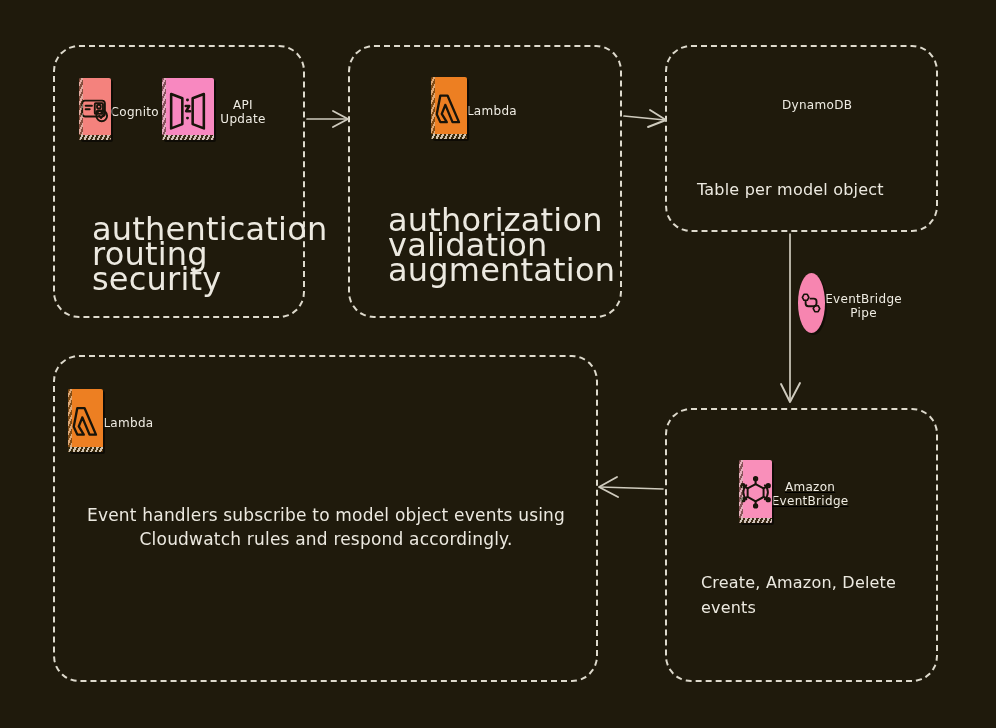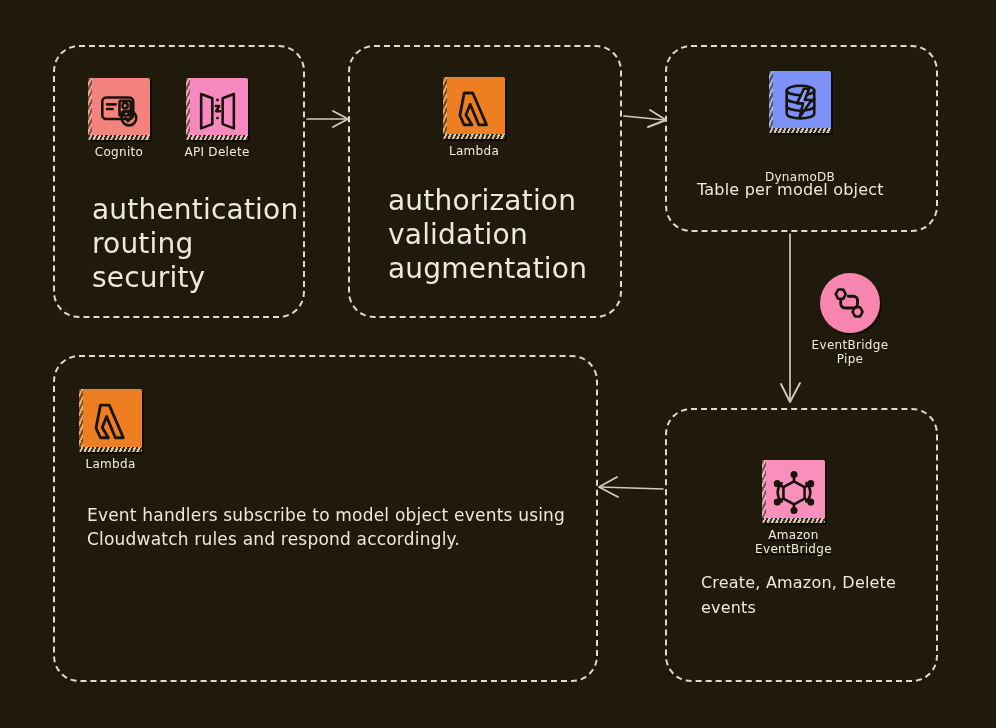--- a/index.html
+++ b/index.html
@@ -14,21 +14,21 @@
 
   
   .group{
     position:absolute;
     border:2.2px dashed #dedacd;
     border-radius:26px;
     box-sizing:border-box;
   }
 
   
-  .icon-wrap{position:absolute;display:flex;flex-direction:column;align-items:center;}
+  .icon-wrap{position:absolute;display:flex;flex-direction:row;align-items:center;}
   .tile{
     position:relative;
     border-radius:2px;
     box-shadow:2px 2px 0 rgba(0,0,0,.55);
     display:flex;align-items:center;justify-content:center;
     overflow:hidden;
   }
   .tile svg{display:block;}
   .tile::after{
     content:"";position:absolute;left:0;right:0;bottom:0;height:5px;
@@ -54,22 +54,22 @@
     white-space:pre-line;
   }
 
   
   .body-text{
     position:absolute;
     color:#ece9e0;
     font-family:"DejaVu Sans", sans-serif;
     white-space:pre-line;
   }
-  .t-large{font-size:28px;line-height:34px;letter-spacing:.2px;}
-  .t-med{font-size:17px;line-height:24px;letter-spacing:.2px;}
+  .t-large{font-size:32px;line-height:25px;letter-spacing:.2px;margin-top:24px;}
+  .t-med{font-size:17px;line-height:24px;letter-spacing:.2px;text-align:center;}
   .t-small{font-size:16px;line-height:25px;letter-spacing:.2px;}
 
   svg.conn{position:absolute;left:0;top:0;width:996px;height:728px;pointer-events:none;}
 </style>
 </head>
 <body>
 
 <div id="canvas">
     <div class="group" style="left: 53px; top: 45px; width: 252px; height: 273px; border-color: rgb(222, 218, 205);">
       <div class="body-text t-large" style="left: 37px; top: 146px;">authentication
@@ -108,21 +108,21 @@
     </div>
     <div class="icon-wrap" style="left: 186px; top: 78px; width: 110px; margin-left: -24px;">
       <div class="tile" style="width: 62px; height: 62px; background: rgb(248, 136, 192);">
         <svg width="43" height="43" viewBox="0 0 100 100">
           <path d="M12 14 L38 24 L38 84 L12 94 Z M88 14 L62 24 L62 84 L88 94 Z" style="fill:none;stroke:#18140a;stroke-width:6;stroke-linecap:round;stroke-linejoin:round;"></path>
           <path d="M46 42 L54 42 L47 54 L56 54" style="fill:none;stroke:#18140a;stroke-width:6;stroke-linecap:round;stroke-linejoin:round;"></path>
           <circle cx="50" cy="28" r="3.4" style="fill:#18140a;"></circle>
           <circle cx="50" cy="70" r="3.4" style="fill:#18140a;"></circle>
         </svg>
       </div>
-      <div class="icon-label">API Delete</div>
+      <div class="icon-label">API Update</div>
     </div>
     <div class="icon-wrap" style="left: 443px; top: 77px; width: 86px; margin-left: -12px;">
       <div class="tile" style="width: 62px; height: 62px; background: rgb(237, 127, 34);">
         <svg width="43" height="43" viewBox="0 0 100 100">
           <path d="M26 14 L46 14 L78 88 L60 88 L40 40 L30 65 L44 88 L26 88 L16 66 Z" style="fill:none;stroke:#18140a;stroke-width:6.5;stroke-linejoin:round;"></path>
         </svg>
       </div>
       <div class="icon-label">Lambda</div>
     </div>
     <div class="icon-wrap" style="left: 769px; top: 71px; width: 100px; margin-left: -19px; gap: 32px;">

